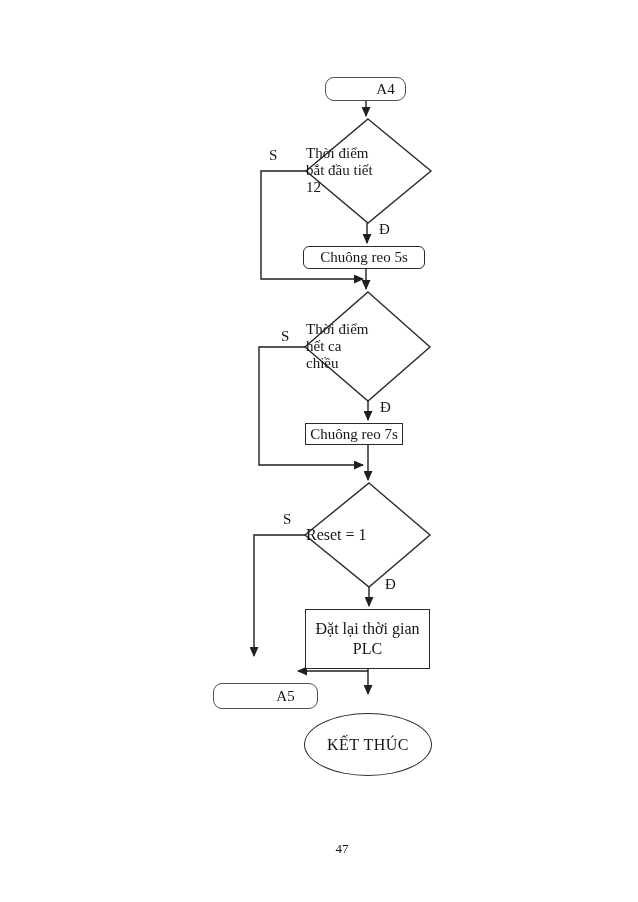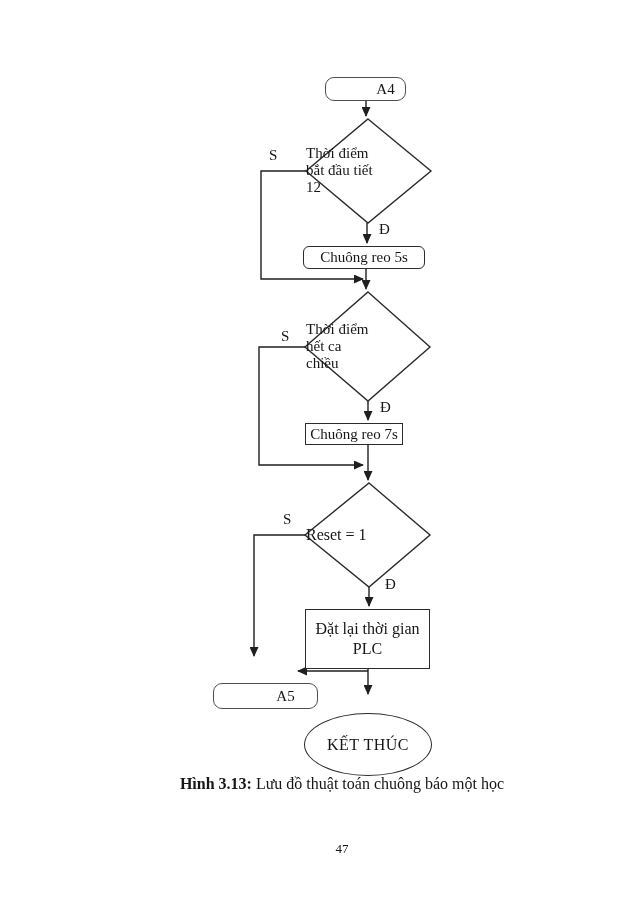--- a/index.html
+++ b/index.html
@@ -135,19 +135,16 @@
 
   <div id="node-end" class="node ellipse">KẾT THÚC</div>
 
   <span id="lbl-s1" class="edge-label">S</span>
   <span id="lbl-d1" class="edge-label">Đ</span>
   <span id="lbl-s2" class="edge-label">S</span>
   <span id="lbl-d2" class="edge-label">Đ</span>
   <span id="lbl-s3" class="edge-label">S</span>
   <span id="lbl-d3" class="edge-label">Đ</span>
 
-  <div class="caption">
-    <span class="cap-label">Hình 3.13:</span><span>Lưu đồ thuật toán chuông báo một học</span>
-  </div>
 
   <div class="page-number">47</div>
 
 </div>
 
 </body></html>

